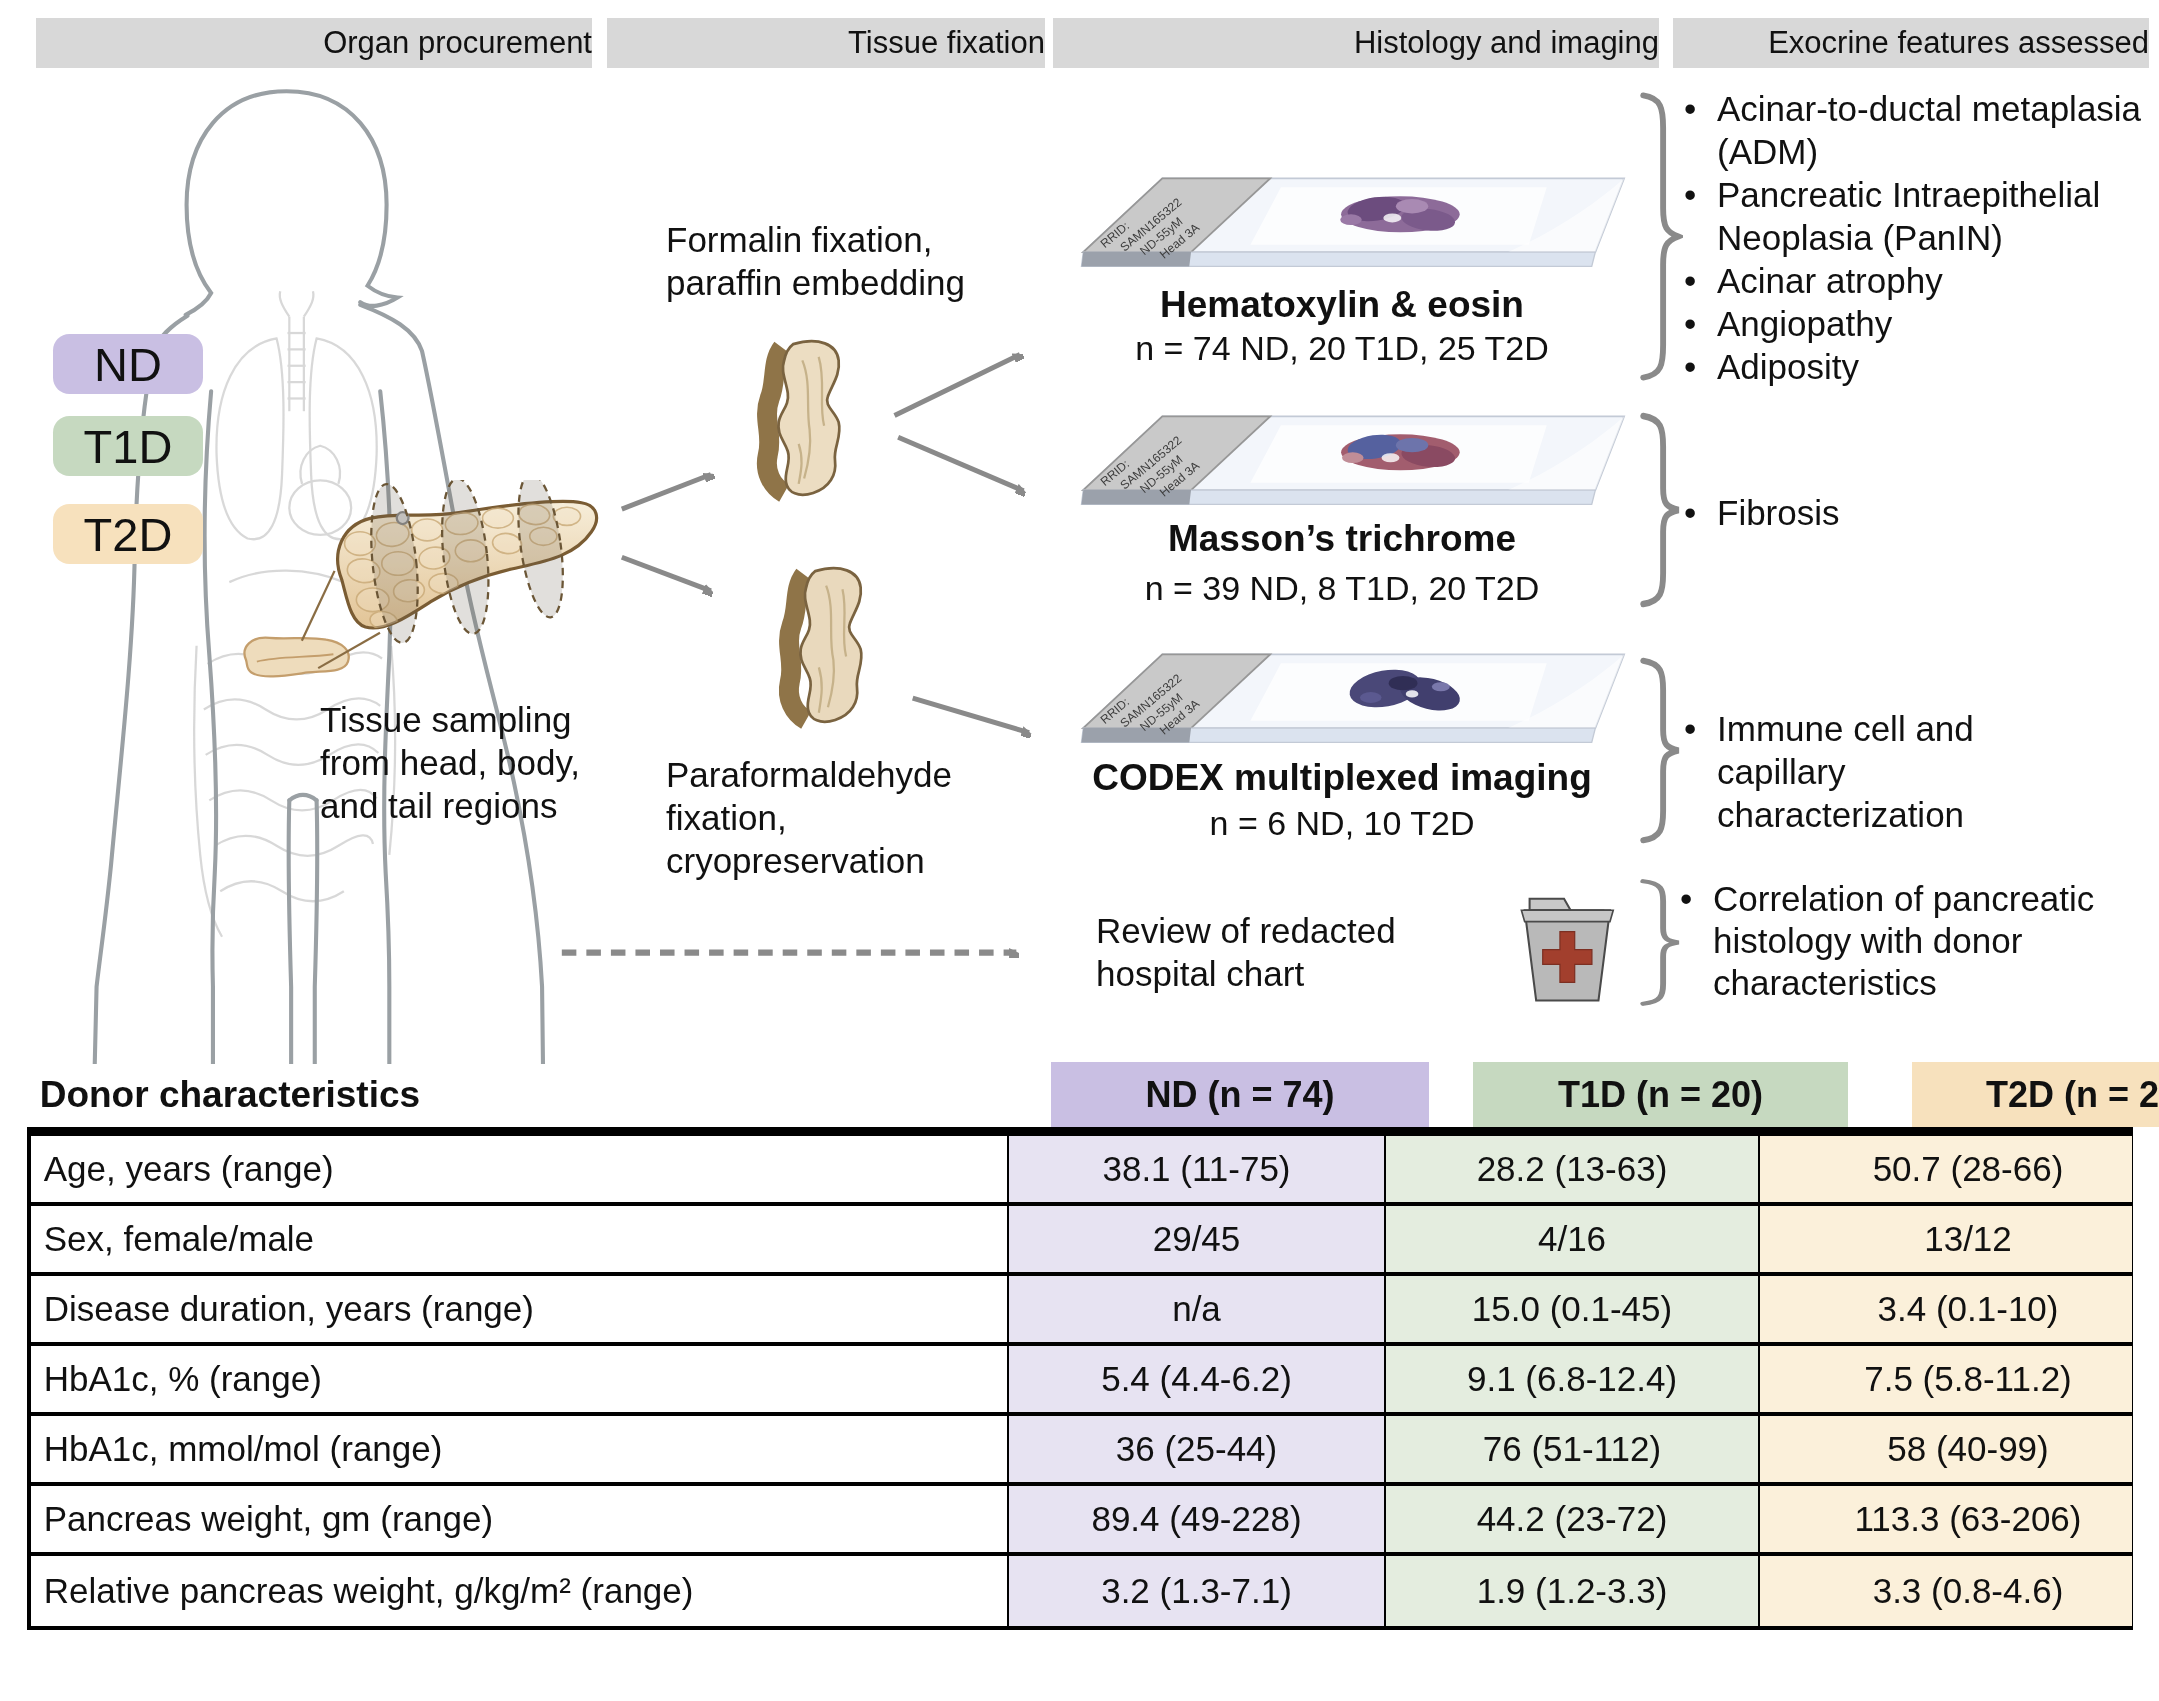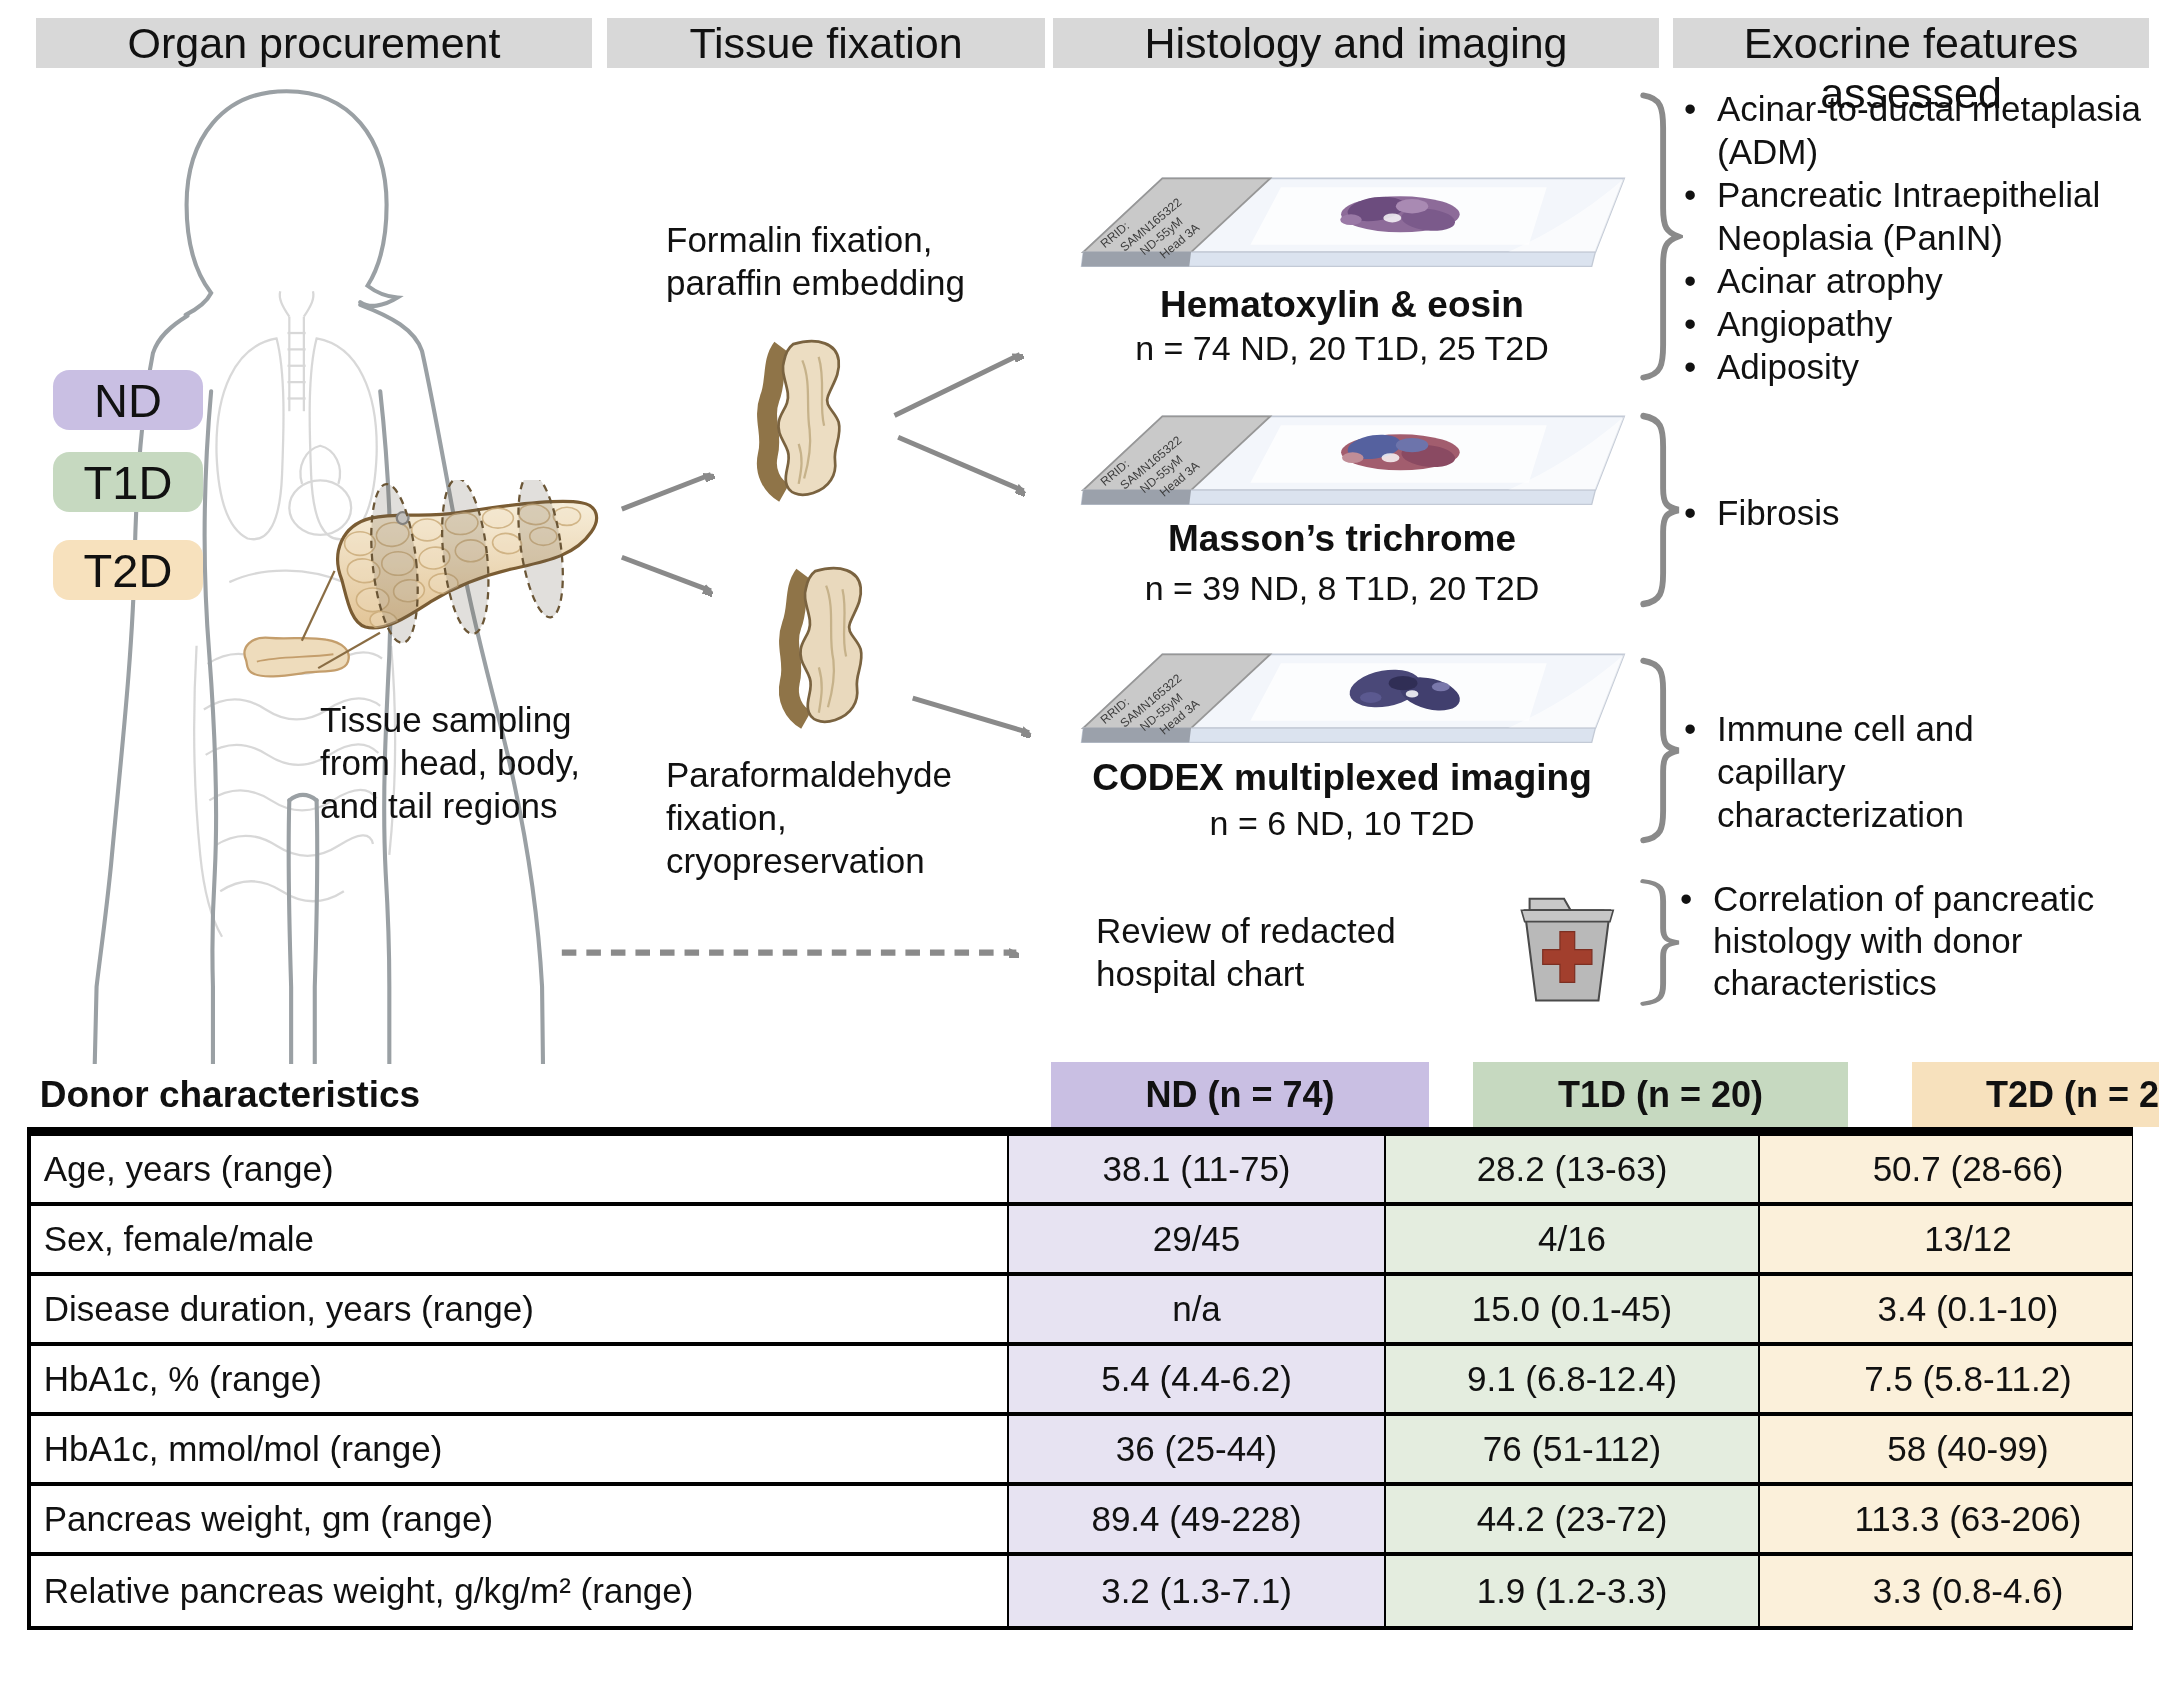--- a/index.html
+++ b/index.html
@@ -5,28 +5,28 @@
   html,body { margin:0; padding:0; background:#fff; }
   .canvas {
     position:relative; width:2159px; height:1701px; background:#fff;
     font-family:"Liberation Sans","DejaVu Sans",sans-serif; color:#111;
     overflow:hidden;
   }
   .abs { position:absolute; }
   
   .colbar {
     position:absolute; top:18px; height:50px; line-height:50px;
-    background:var(--c-bar,#d8d8d8); text-align:center;
-    font-size:43px; color:#111;
+    background:var(--c-bar,#d8d8d8); text-align:right;
+    font-size:31px; color:#111;
   }
   
   .badge {
     position:absolute; left:53px; width:150px; height:60px;
     border-radius:16.4px; text-align:center; font-size:47px;
-    display:flex; align-items:center; justify-content:center;margin-top:36px;
+    display:flex; align-items:center; justify-content:center;
   }
   .badge-nd  { background:var(--c-nd,#c9bfe3); }
   .badge-t1d { background:var(--c-t1d,#c6d9c0); }
   .badge-t2d { background:var(--c-t2d,#f7e1bd); }
   
   .note { position:absolute; font-size:35px; line-height:43px; color:#111; }
   .slide-title { position:absolute; text-align:center; font-size:37px; font-weight:bold; }
   .slide-n     { position:absolute; text-align:center; font-size:34px; }
   
   .bullets { position:absolute; font-size:35px; line-height:43px; }

